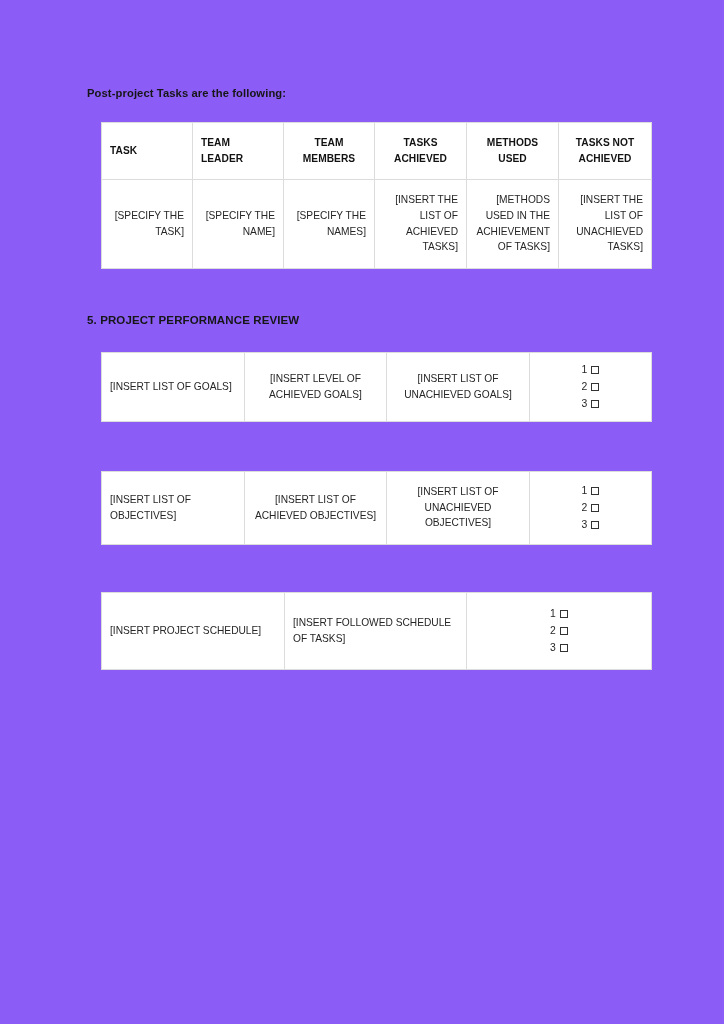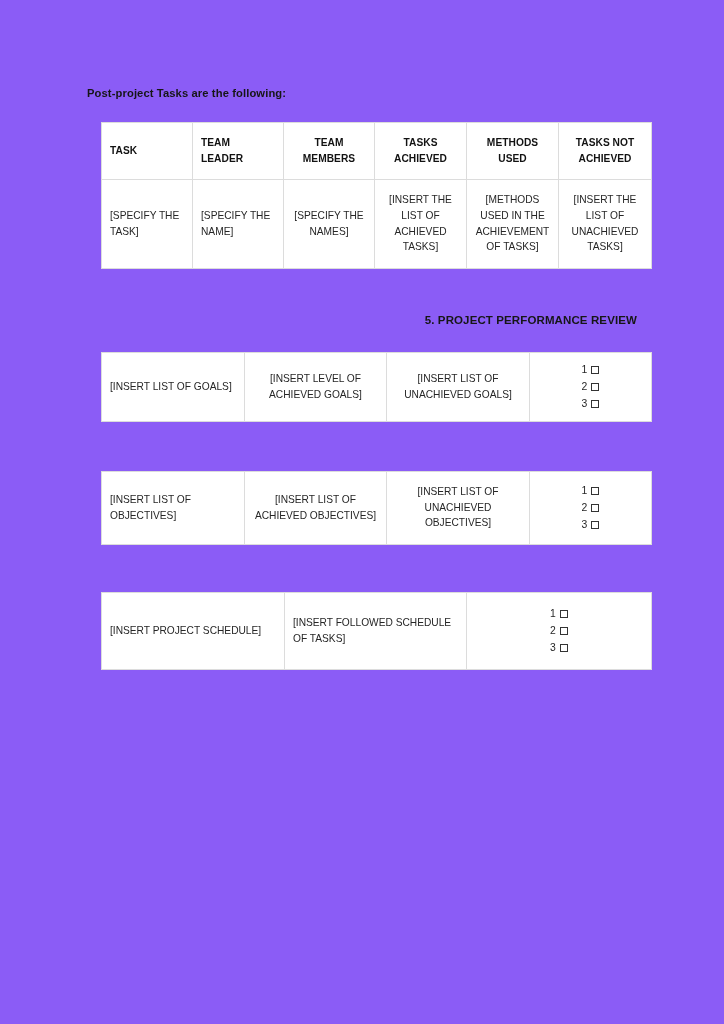--- a/index.html
+++ b/index.html
@@ -39,21 +39,20 @@
     margin: 0 0 21px 0;
     line-height: 1.3;
   }
   .section-heading {
     font-size: 11.5px;
     font-weight: bold;
     letter-spacing: 0.01em;
     color: #161616;
     margin: 0;
     line-height: 1.3;
-    text-align: right;
   }
   .sub-line {
     font-size: 11px;
     font-weight: normal;
     color: #2b2b2b;
     margin: 0;
     line-height: 1.3;
   }
 
   
@@ -76,21 +75,21 @@
     font-weight: bold;
     font-size: 10.2px;
     color: #121212;
     letter-spacing: 0.005em;
   }
   .ctr { text-align: center; }
   .lft { text-align: left; }
 
   
   tr.head-row td { height: 44px; }
-  tr.body-row-t1 td { height: 76px; vertical-align: middle; }
+  tr.body-row-t1 td { height: 76px; vertical-align: middle; text-align: right; }
   tr.body-row-t2 td { height: 56px; }
   tr.body-row-t3 td { height: 60px; }
   tr.body-row-t4 td { height: 64px; }
 
   
   .gap-after-t1 { height: 44px; }
   .gap-heading-to-t2 { height: 24px; }
   .gap-after-t2 { height: 27px; }
   .gap-sub-to-t3 { height: 22px; }
   .gap-after-t3 { height: 25px; }

